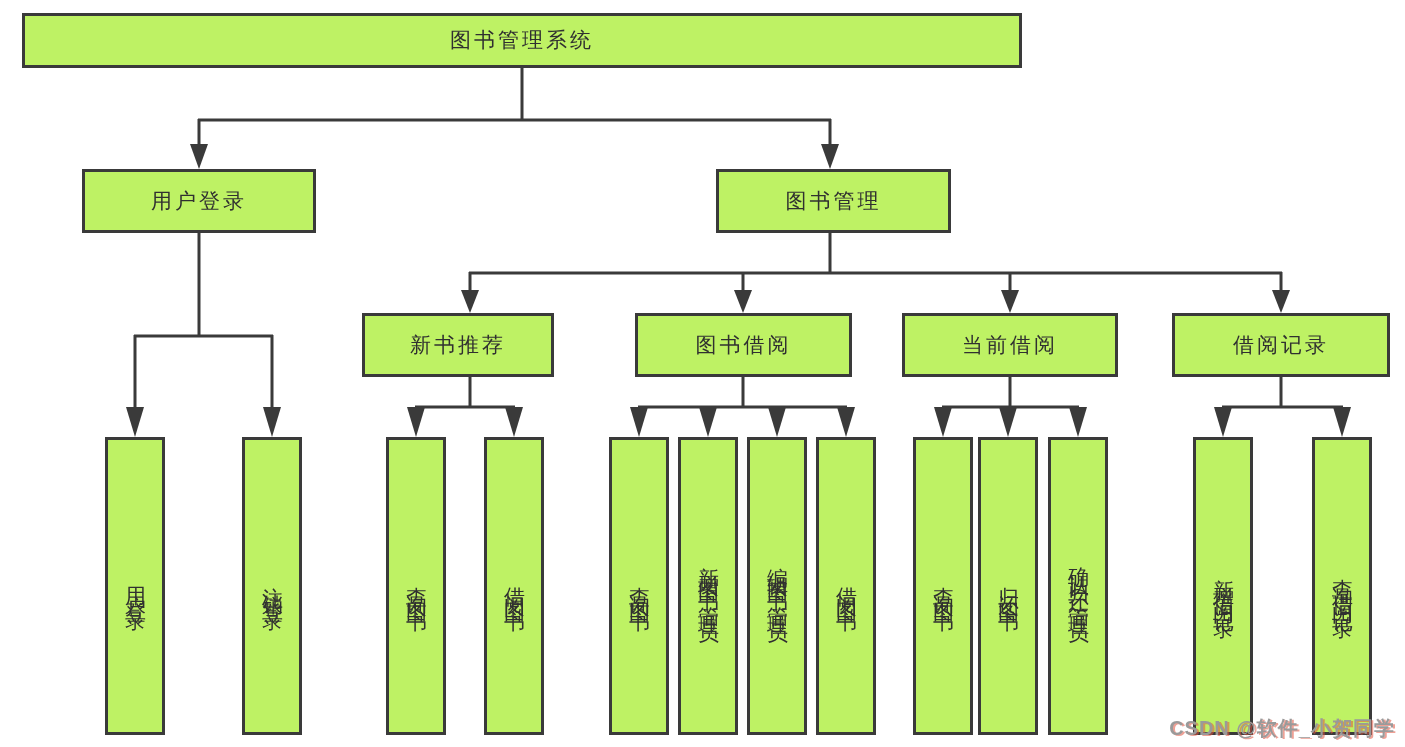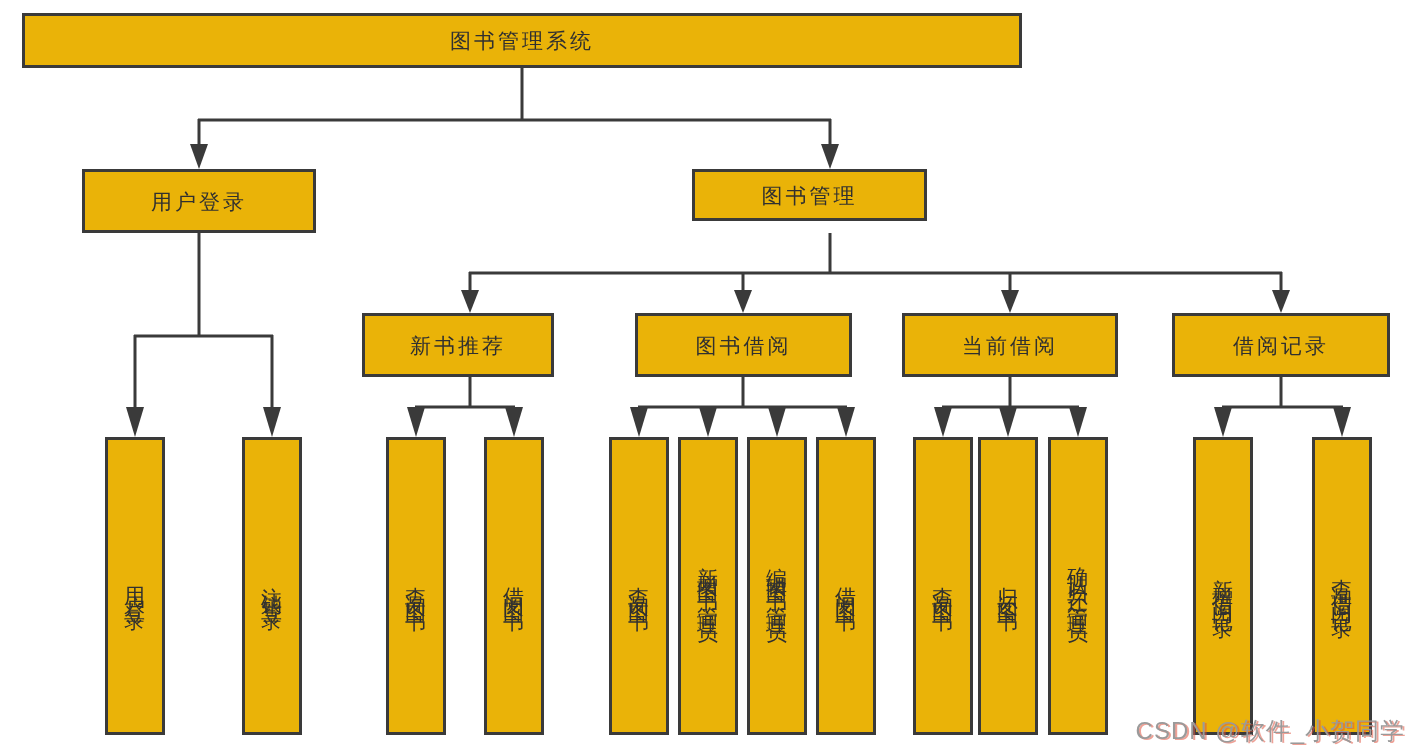--- a/index.html
+++ b/index.html
@@ -11,46 +11,47 @@
   body{font-family:"Liberation Sans","DejaVu Sans",sans-serif;}
   .canvas{
     position:relative;
     width:1405px;height:747px;
     background:#ffffff;
     overflow:hidden;
   }
   .wires{position:absolute;left:0;top:0;width:1405px;height:747px;}
   .node{
     position:absolute;
-    background:#eab308;
+    background:#bef264;
     border:3px solid var(--line);
     box-sizing:border-box;
-    display:flex;align-items:center;justify-content:center;
+    display:flex;align-items:center;justify-content:center;font-family:Liberation Serif, serif;
   }
   .lbl{
     color:var(--text);
     font-size:21px;
     letter-spacing:3px;
     white-space:nowrap;
     line-height:1;
   }
   .node.v .lbl{
     writing-mode:vertical-rl;
     letter-spacing:8px;
     font-size:21px;
   }
   .watermark{
     position:absolute;
-    top:715px;right:0;
-    font-size:24px;
+    top:715px;right:10px;
+    font-size:20px;
     letter-spacing:1px;
     color:#9a9a9a;
     text-shadow:2px 1px 0 rgba(224,83,63,0.55);
     z-index:6;
     white-space:nowrap;
+    font-weight:bold;
   }
 </style>
 </head>
 <body>
 
 <div class="canvas">
 
   <svg class="wires" width="1405" height="747" viewBox="0 0 1405 747" aria-hidden="true">
     <g stroke="#3a3a3a" stroke-width="3" fill="none">
       <path d="M522 68 V121
@@ -99,21 +100,21 @@
     </g>
   </svg>
 
   <div class="node" style="left:22px;top:13px;width:1000px;height:55px">
     <span class="lbl">图书管理系统</span>
   </div>
 
   <div class="node" style="left:82px;top:169px;width:234px;height:64px">
     <span class="lbl">用户登录</span>
   </div>
-  <div class="node" style="left:692px;top:169px;width:235px;height:52px">
+  <div class="node" style="left:716px;top:169px;width:235px;height:64px">
     <span class="lbl">图书管理</span>
   </div>
 
   <div class="node" style="left:362px;top:313px;width:192px;height:64px">
     <span class="lbl">新书推荐</span>
   </div>
   <div class="node" style="left:635px;top:313px;width:217px;height:64px">
     <span class="lbl">图书借阅</span>
   </div>
   <div class="node" style="left:902px;top:313px;width:216px;height:64px">

